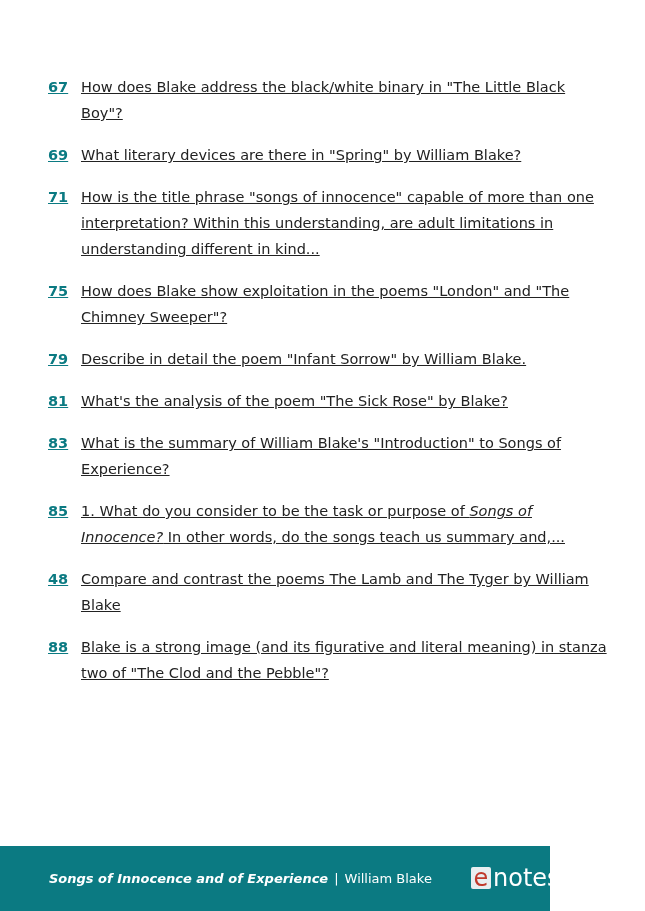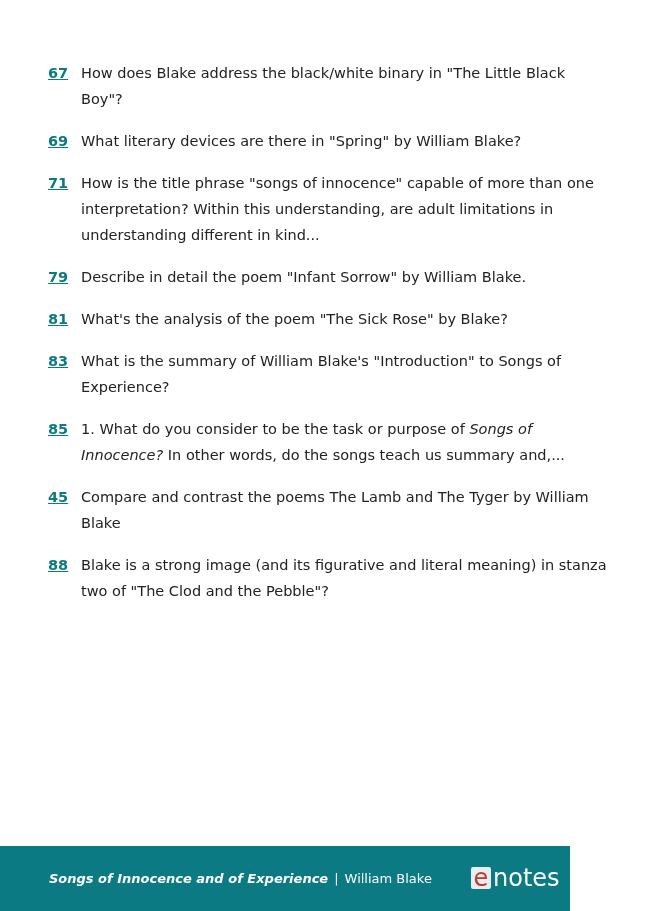--- a/index.html
+++ b/index.html
@@ -1,24 +1,24 @@
 <!DOCTYPE html>
 <html><head>
 <meta charset="utf-8">
 <style>
   html, body { margin:0; padding:0; }
   body { width:645px; height:911px; background:#fff; position:relative; overflow:hidden;
          font-family:"DejaVu Sans", sans-serif; color:#222; }
-  .list { position:absolute; left:48px; top:60px; width:560px; }
+  .list { position:absolute; left:48px; top:74px; width:560px; }
   .item { display:flex; font-size:14.5px; line-height:26px; margin-bottom:16px; }
   .num { width:33px; flex:none; color:#0b7a82; font-weight:bold; text-decoration:underline; cursor:pointer; }
-  .txt { flex:1; }
+  .txt { flex:1;text-decoration:underline; }
   .txt i { font-style:italic; }
   .footer { position:absolute; left:0; top:846px; width:550px; height:65px; background:#0b7a82;
-            color:#fff; font-size:13px;padding-left:20px; }
+            color:#fff; font-size:13px; }
   .ft-title { position:absolute; left:49px; top:25px; font-weight:bold; font-style:italic; }
   .ft-sep { margin:0 6px; }
   .logo { position:absolute; left:471px; top:20px; font-size:24px; line-height:24px; display:flex; align-items:center; }
   .logo-e { background:#e8eef0; color:#c0392b; width:20px; height:22px; display:inline-flex; align-items:center; justify-content:center; border-radius:2px; margin-right:2px; }
   .logo-bar { position:absolute; left:570px; top:22px; width:1px; height:22px; background:#fff; }
   .page { position:absolute; left:588px; top:26px; font-size:13px; }
 </style>
 </head>
 <body>
 
@@ -29,37 +29,41 @@
     </div>
     <div class="item">
       <span class="num">69</span>
       <span class="txt"><span>What literary devices are there in "Spring" by William Blake?</span></span>
     </div>
     <div class="item">
       <span class="num">71</span>
       <span class="txt"><span>How is the title phrase "songs of innocence" capable of more than one interpretation? Within this understanding, are adult limitations in understanding different in kind...</span></span>
     </div>
     <div class="item">
+      <span class="num">75</span>
+      <span class="txt"><span>How does Blake show exploitation in the poems "London" and "The Chimney Sweeper"?</span></span>
+    </div>
+    <div class="item">
       <span class="num">79</span>
       <span class="txt"><span>Describe in detail the poem "Infant Sorrow" by William Blake.</span></span>
     </div>
     <div class="item">
       <span class="num">81</span>
       <span class="txt"><span>What's the analysis of the poem "The Sick Rose" by Blake?</span></span>
     </div>
     <div class="item">
       <span class="num">83</span>
       <span class="txt"><span>What is the summary of William Blake's "Introduction" to Songs of Experience?</span></span>
     </div>
     <div class="item">
       <span class="num">85</span>
       <span class="txt"><span>1. What do you consider to be the task or purpose of </span><i>Songs of Innocence?</i><span> In other words, do the songs teach us summary and,...</span></span>
     </div>
     <div class="item">
-      <span class="num">45</span>
+      <span class="num">48</span>
       <span class="txt"><span>Compare and contrast the poems The Lamb and The Tyger by William Blake</span></span>
     </div>
     <div class="item">
       <span class="num">88</span>
       <span class="txt"><span>Blake is a strong image (and its figurative and literal meaning) in stanza two of "The Clod and the Pebble"?</span></span>
     </div>
   </div>
 
 <div class="footer">
   <div class="ft-title"><span>Songs of Innocence and of Experience</span><span class="ft-sep" style="font-weight:normal;font-style:normal">|</span><span style="font-weight:normal;font-style:normal">William Blake</span></div>

